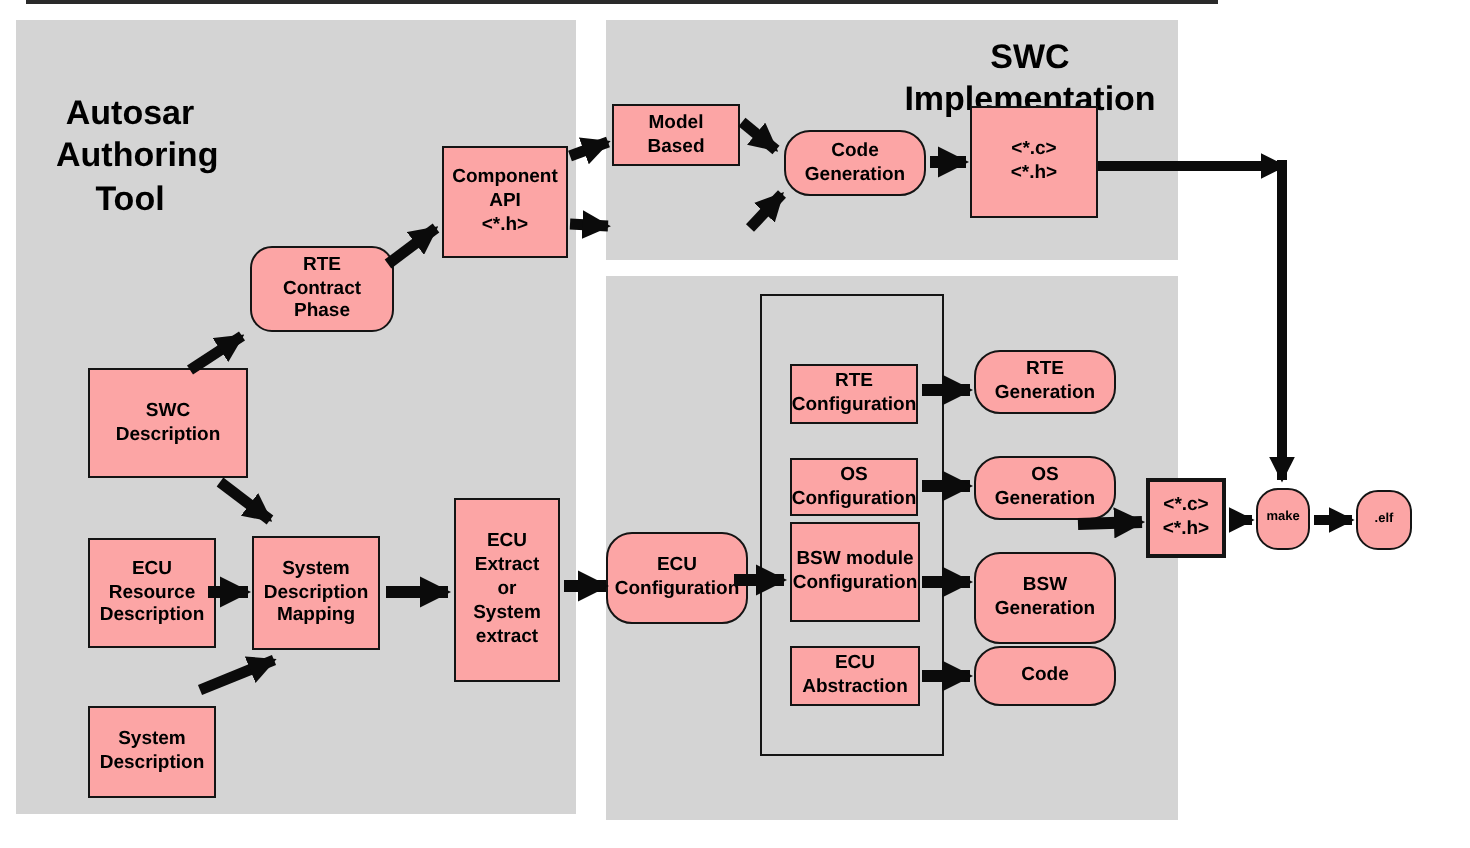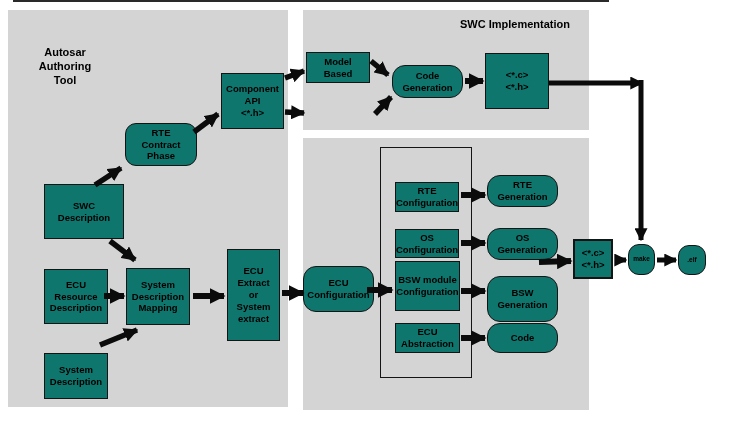--- a/index.html
+++ b/index.html
@@ -2,25 +2,25 @@
 <html><head>
 <meta charset="utf-8">
 <style>
   html,body{margin:0;padding:0;background:#ffffff;}
   #stage{
     position:relative;width:735px;height:424px;background:#ffffff;overflow:hidden;
     font-family:"Liberation Sans",sans-serif;
   }
   .panel{position:absolute;background:#d4d4d4;}
   .panel-label{
-    position:absolute;font-weight:bold;font-size:11px;color:#000;
+    position:absolute;font-weight:bold;font-size:17px;color:#000;
     white-space:pre-line;line-height:1.25;
   }
   .node{
-    position:absolute;background:#0f766e;border:1.5px solid #141414;
+    position:absolute;background:#fca5a5;border:1.5px solid #141414;
     display:flex;align-items:center;justify-content:center;text-align:center;
     white-space:pre-line;font-weight:bold;font-size:9.5px;line-height:1.25;color:#000;
     box-sizing:border-box;
   }
   .rounded{border-radius:11px;}
   .rounded-lg{border-radius:13px;}
   .thick{border-width:2.2px;}
   .tiny{font-size:6.5px;}
   .big-rect{
     position:absolute;border:1.6px solid #141414;background:transparent;box-sizing:border-box;

